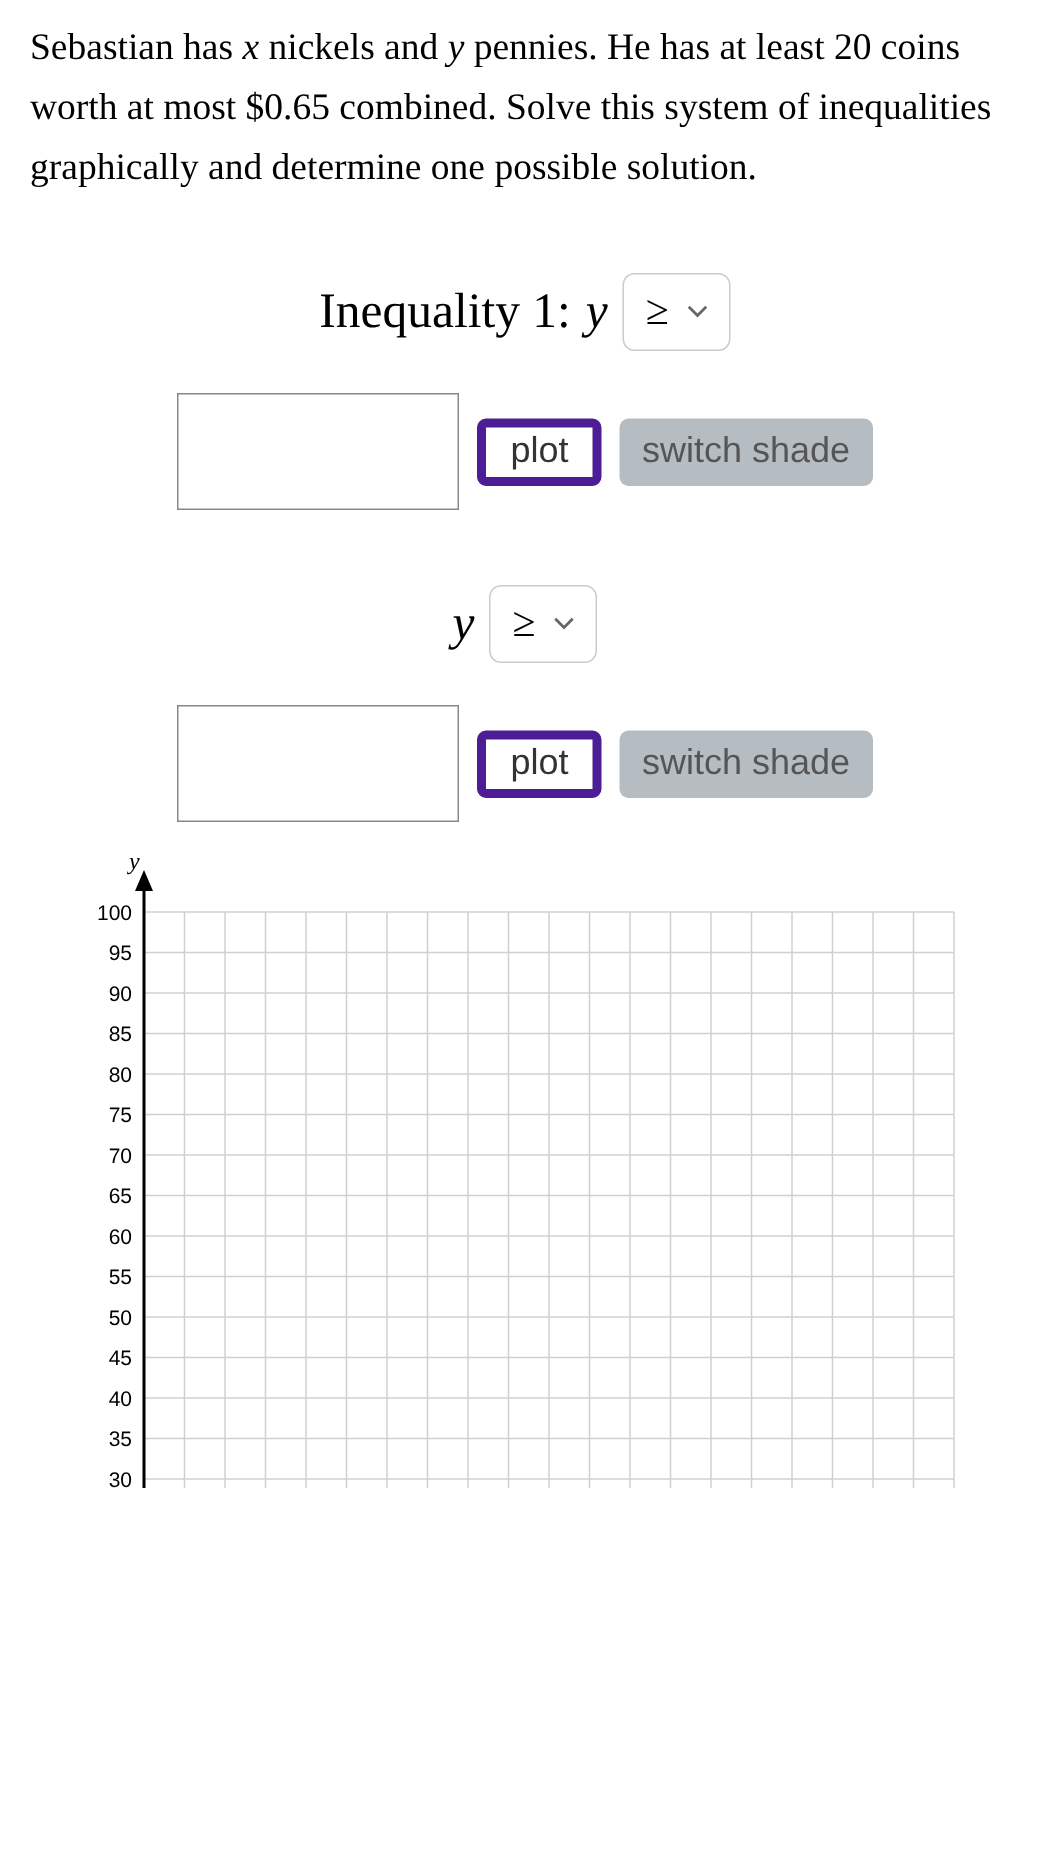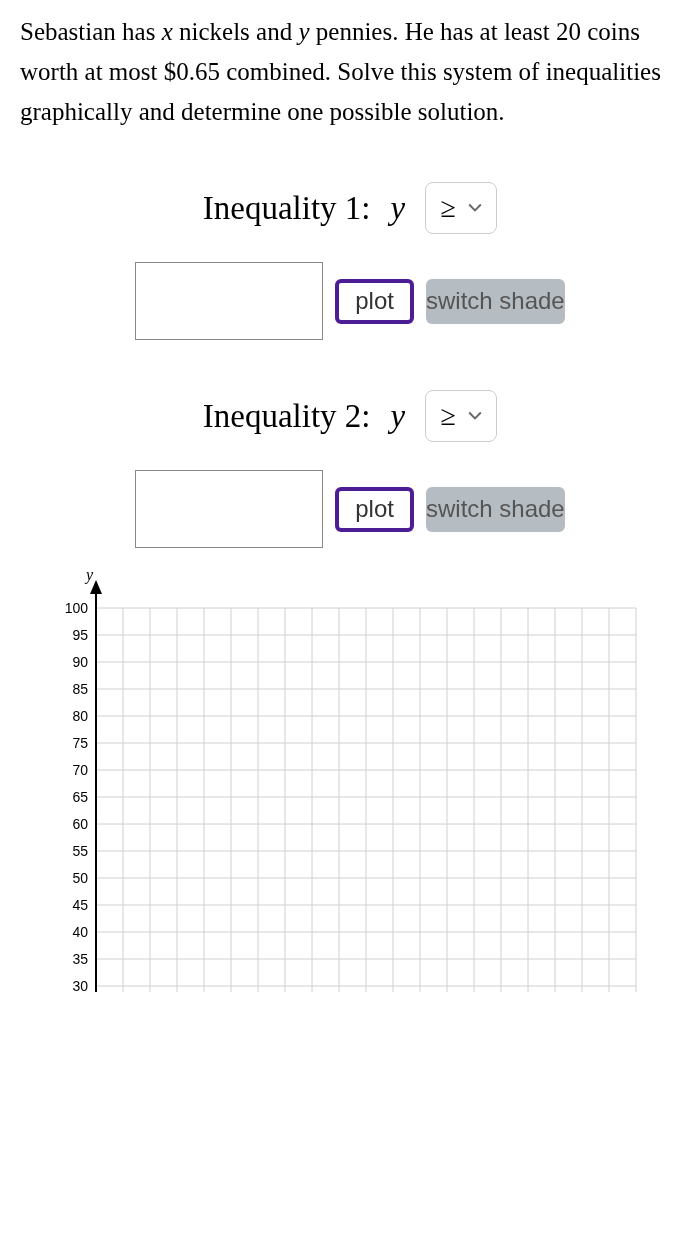--- a/index.html
+++ b/index.html
@@ -23,21 +23,21 @@
   }
   .inequality-section {
     text-align: center;
     margin-top: 50px;
   }
   .inequality-label {
     font-size: 33px;
     color: #000;
     display: inline-flex;
     align-items: center;
-    gap: 20px;
+    gap: 10px;
   }
   .select-box {
     display: inline-flex;
     align-items: center;
     justify-content: center;
     border: 1px solid #ccc;
     border-radius: 8px;
     padding: 8px 14px;
     background: #fff;
     font-size: 28px;
@@ -58,36 +58,36 @@
     gap: 12px;
     margin-top: 28px;
   }
   .expr-input {
     width: 188px;
     height: 78px;
     border: 1px solid #888;
     background: #fff;
   }
   .plot-btn {
-    border: 4px solid #4c1d95;
+    border: 6px solid #4c1d95;
     border-radius: 6px;
     background: #fff;
     padding: 8px 16px;
     font-size: 24px;
     color: #333;
     font-family: -apple-system, Helvetica, Arial, sans-serif;
     height: 45px;
     display: flex;
     align-items: center;
   }
   .shade-btn {
     border: none;
     border-radius: 6px;
     background: #b5bdc2;
-    padding: 8px 0;
+    padding: 8px 15px;
     font-size: 24px;
     color: #555;
     font-family: -apple-system, Helvetica, Arial, sans-serif;
     height: 45px;
     display: flex;
     align-items: center;
   }
   .chart-area {
     position: relative;
     margin-top: 24px;
@@ -142,21 +142,20 @@
   </div>
   <div class="controls-row">
     <div class="expr-input"></div>
     <div class="plot-btn">plot</div>
     <div class="shade-btn">switch shade</div>
   </div>
 </div>
 
 <div class="inequality-section">
   <div class="inequality-label">
-    <span>Inequality 2: </span>
     <span class="math-var">y</span>
     <div class="select-box">
       <span>≥</span>
       <span class="chevron">
         <svg viewBox="0 0 12 12" width="14" height="14">
             <path d="M1 3 L6 8 L11 3" stroke="#666" stroke-width="1.6" fill="none"></path>
           </svg>
       </span>
     </div>
   </div>

